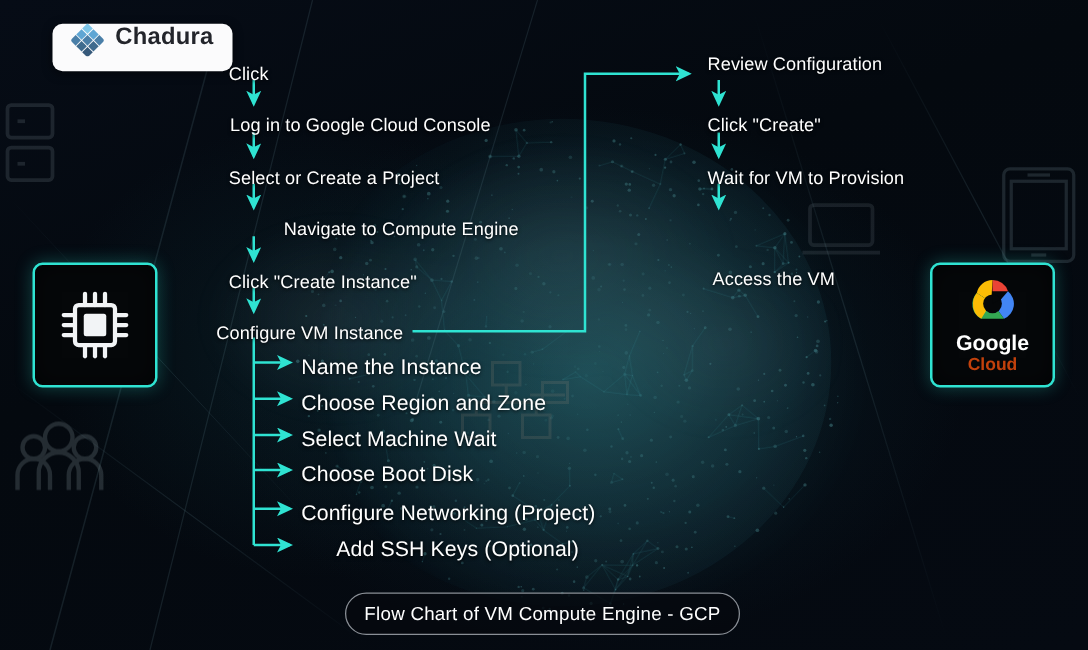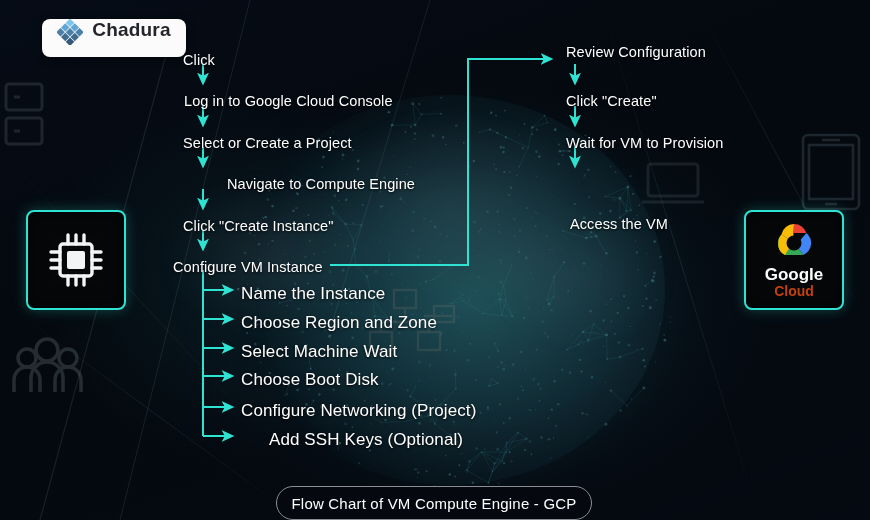--- a/index.html
+++ b/index.html
@@ -72,21 +72,21 @@
   
   .node {
     position:absolute; color:#ffffff; font-size:14.5px; white-space:nowrap;
     text-shadow:0 1px 3px rgba(0,0,0,.9);
     letter-spacing:.1px;
   }
   .sub-node { font-size:17px; }
 
   
   .caption {
-    position:absolute; left:276px; top:486px; width:316px; height:34px;
+    position:absolute; left:276px; top:474px; width:316px; height:34px;
     border:1px solid #8a8f96; border-radius:17px;
     background:rgba(6,9,14,.72);
     display:flex; align-items:center; justify-content:center;
     color:#ffffff; font-size:15px; letter-spacing:.2px;
   }
 
   svg.overlay { position:absolute; inset:0; width:870px; height:520px; pointer-events:none; }
 </style>
 </head>
 <body>

